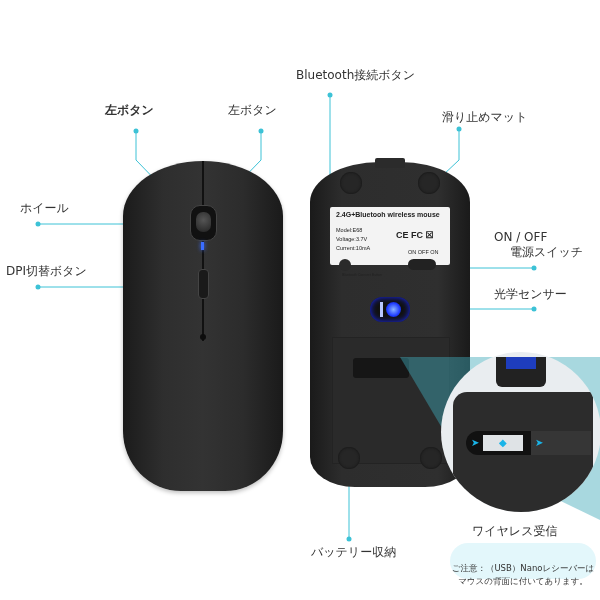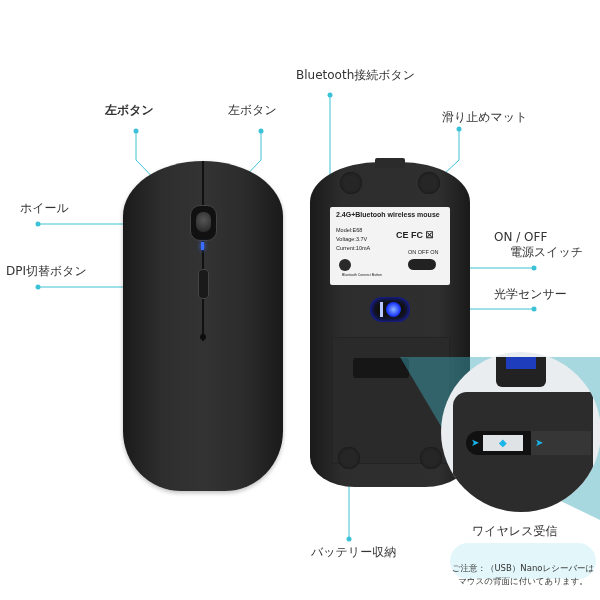--- a/index.html
+++ b/index.html
@@ -34,21 +34,21 @@
 
     
     .mouse-bottom {
       position: absolute; left: 310px; top: 162px; width: 160px; height: 325px;
       border-radius: 70px 70px 45px 45px / 40px 40px 30px 30px;
       background: linear-gradient(90deg, #1a1a1a 0%, #2d2d2d 20%, #2f2f2f 80%, #1a1a1a 100%);
     }
     .tab { position: absolute; left: 65px; top: -4px; width: 30px; height: 10px; background: #2b2b2b; border-radius: 2px; }
     .pad { position: absolute; width: 22px; height: 22px; border-radius: 50%; background: #262626; box-shadow: inset 0 0 3px #111; }
     .sticker {
-      position: absolute; left: 20px; top: 45px; width: 120px; height: 78px; background: #f3f3f3;
+      position: absolute; left: 20px; top: 45px; width: 120px; height: 58px; background: #f3f3f3;
       border-radius: 2px; font-size: 6px; color: #222; font-family: "Liberation Sans", sans-serif;
     }
     .sticker .title { position: absolute; left: 6px; top: 4px; font-size: 7px; font-weight: bold; }
     .sticker .l { position: absolute; left: 6px; font-size: 5.5px; }
     .sticker .certs { position: absolute; left: 66px; top: 23px; font-size: 9px; font-weight: bold; }
     .sticker .onoff { position: absolute; left: 78px; top: 42px; font-size: 5.5px; }
     .sticker .btn { position: absolute; left: 9px; top: 52px; width: 12px; height: 12px; border-radius: 50%; background: #2a2a2a; }
     .sticker .sw { position: absolute; left: 78px; top: 52px; width: 28px; height: 11px; border-radius: 6px; background: #222; }
     .sticker .small { position: absolute; left: 2px; top: 66px; font-size: 3.5px; width: 60px; text-align: center; }
     .sensor {

